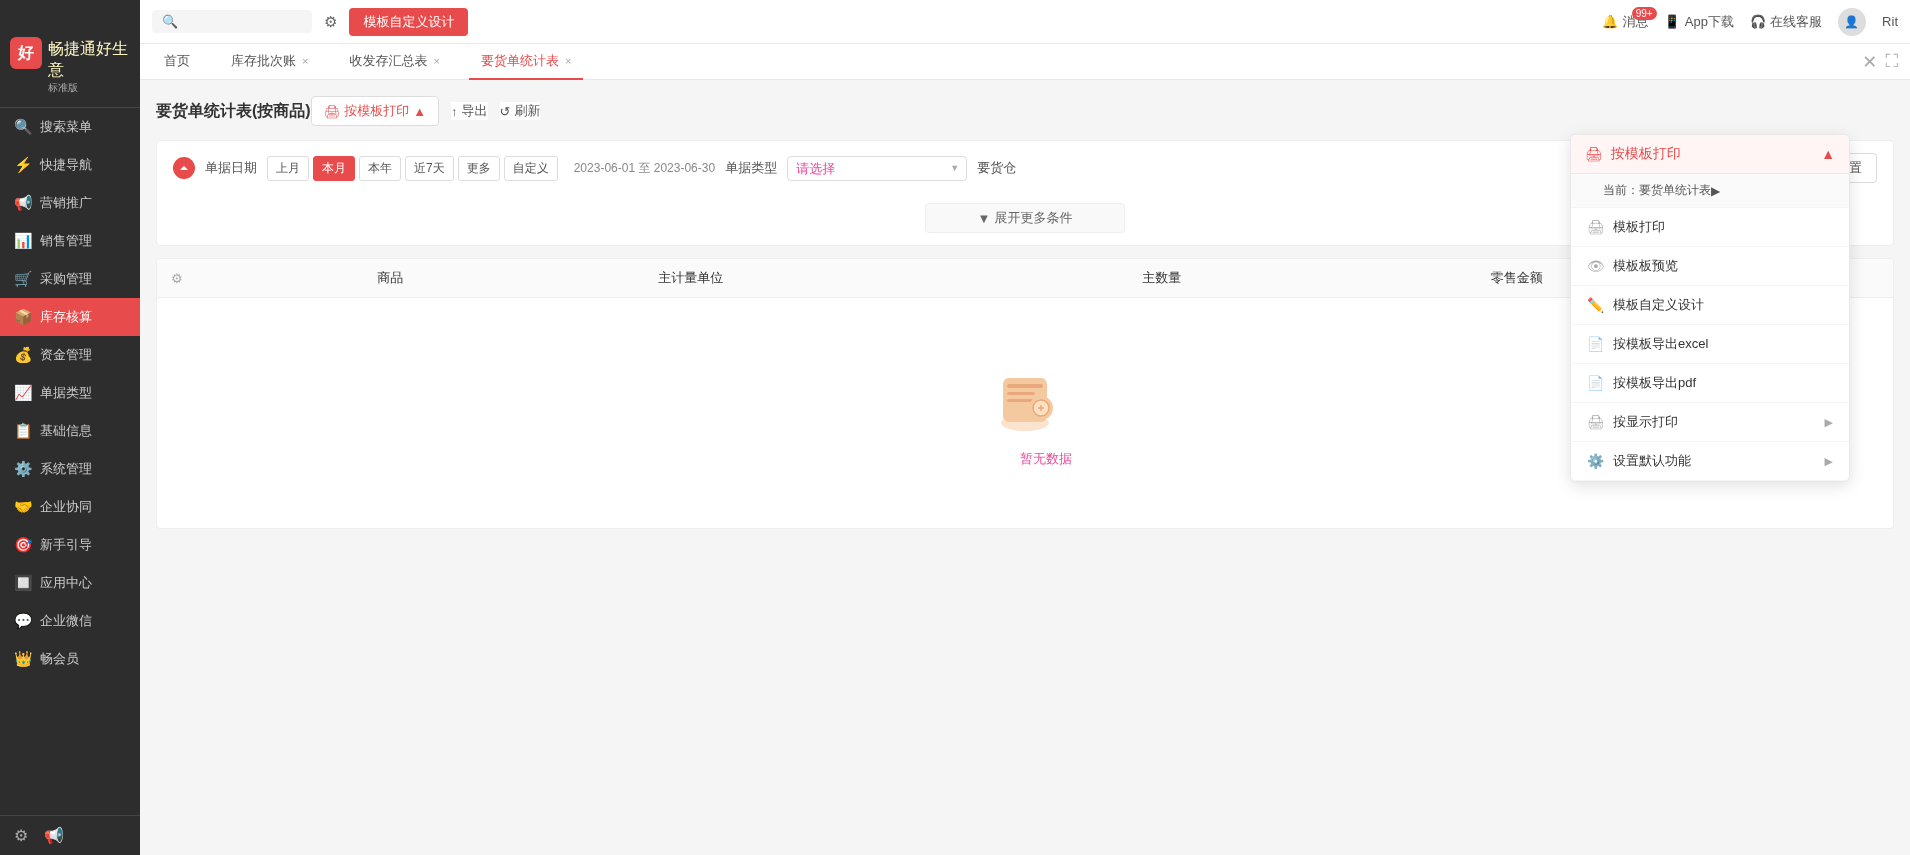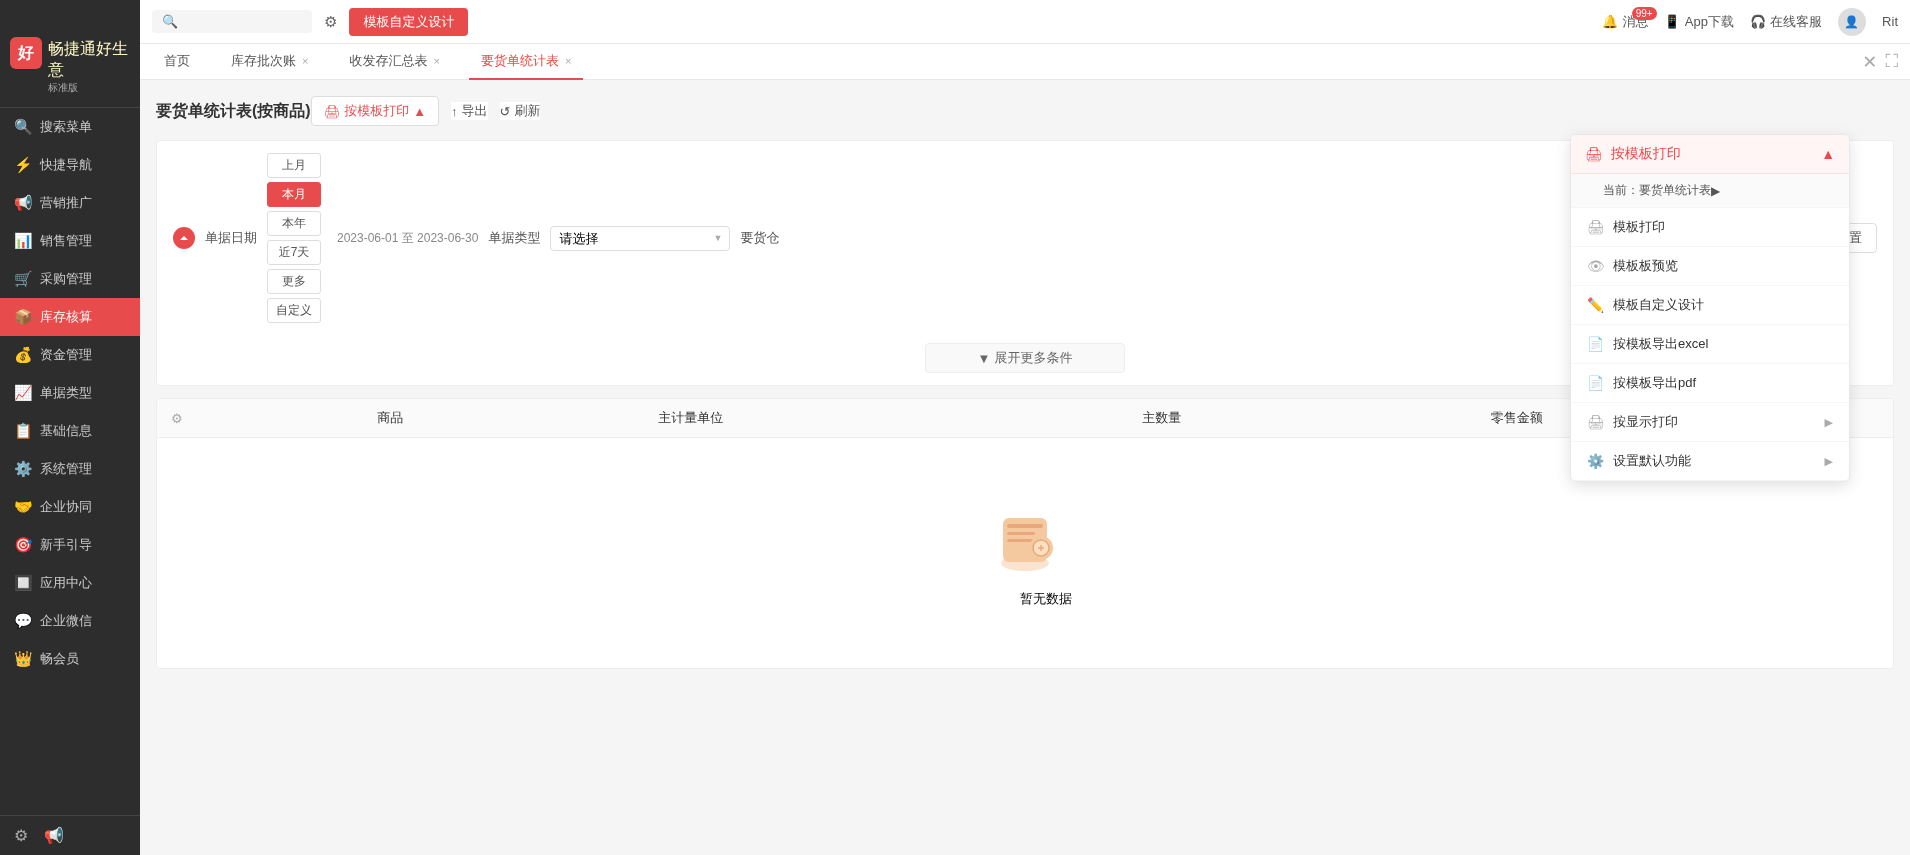--- a/index.html
+++ b/index.html
@@ -242,21 +242,21 @@
       background: #f9f9f9;
       border: 1px solid #eee;
       border-radius: 4px;
       padding: 5px 20px;
       width: 200px;
       margin-left: auto;
       margin-right: auto;
     }
 
     
-    .date-btns { display: flex; gap: 4px; flex-direction: column; }
+    .date-btns { display: flex; gap: 4px; }
     .date-btn {
       padding: 3px 8px;
       border: 1px solid #ddd;
       border-radius: 3px;
       background: #fff;
       font-size: 12px;
       cursor: pointer;
       color: #555;
     }
     .date-btn.active {
@@ -265,21 +265,21 @@
       color: #fff;
     }
     .date-range { font-size: 12px; color: #888; margin-left: 6px; }
 
     
     .filter-select {
       border: 1px solid #ddd;
       border-radius: 4px;
       padding: 4px 24px 4px 8px;
       font-size: 13px;
-      color: #000000;
+      color: #ec4899;
       background: #fff;
       cursor: pointer;
       outline: none;
       appearance: none;
       min-width: 180px;
     }
     .select-wrap { position: relative; display: inline-block; }
     .select-wrap::after {
       content: '▼';
       position: absolute;
@@ -319,21 +319,21 @@
       flex-direction: column;
       align-items: center;
       justify-content: center;
       padding: 60px 0;
     }
     .empty-icon {
       width: 80px;
       height: 80px;
       margin-bottom: 12px;
     }
-    .empty-text { color: #000000; font-size: 13px; margin-left: 42px; }
+    .empty-text { color: #ec4899; font-size: 13px; margin-left: 42px; }
 
     
     .dropdown-popup {
       position: absolute;
       top: 54px;
       right: 60px;
       width: 280px;
       background: #fff;
       border: 1px solid #e8e8e8;
       border-radius: 6px;

